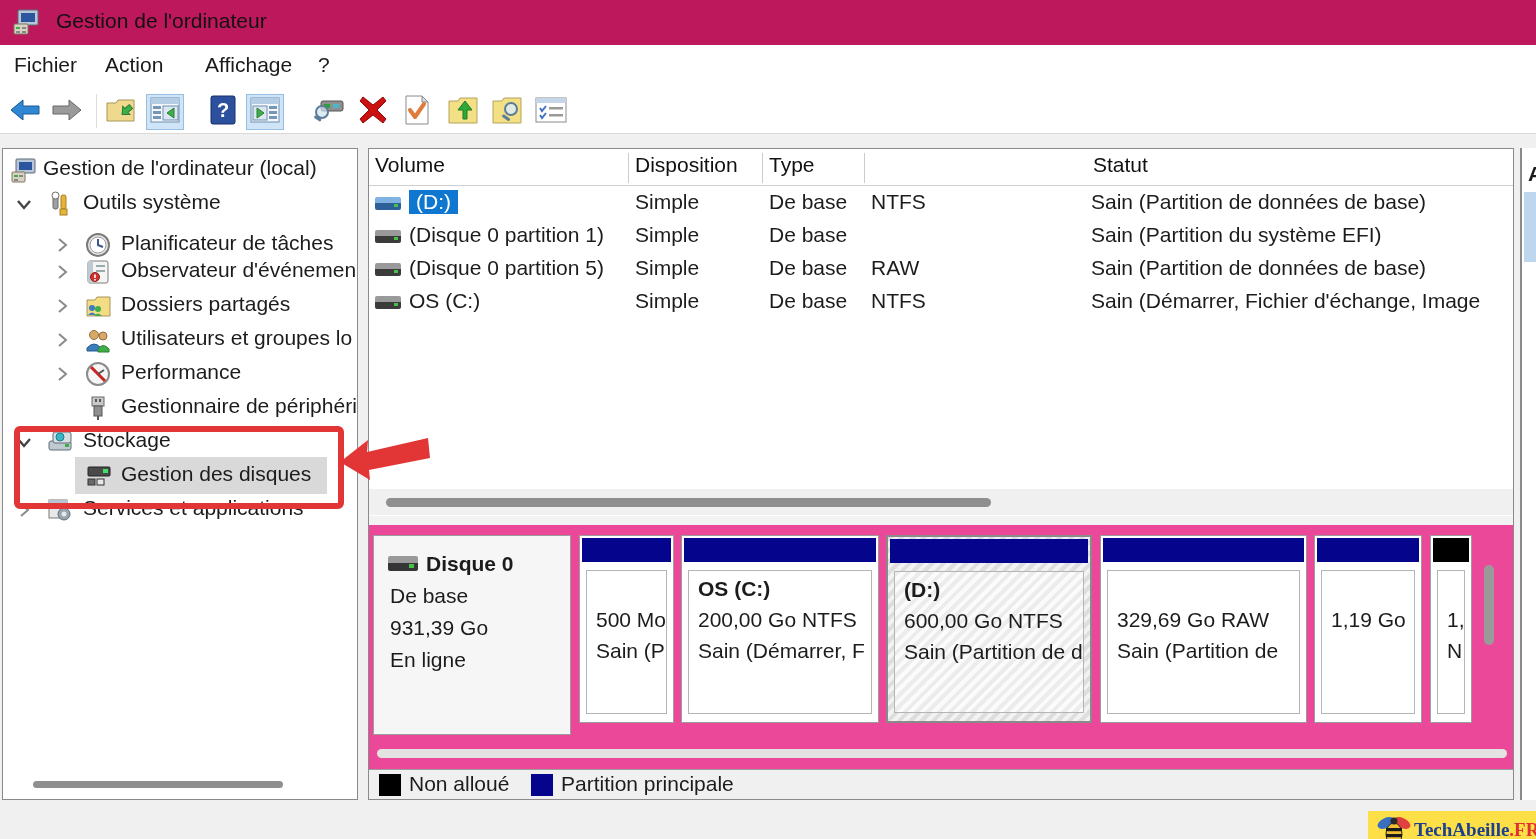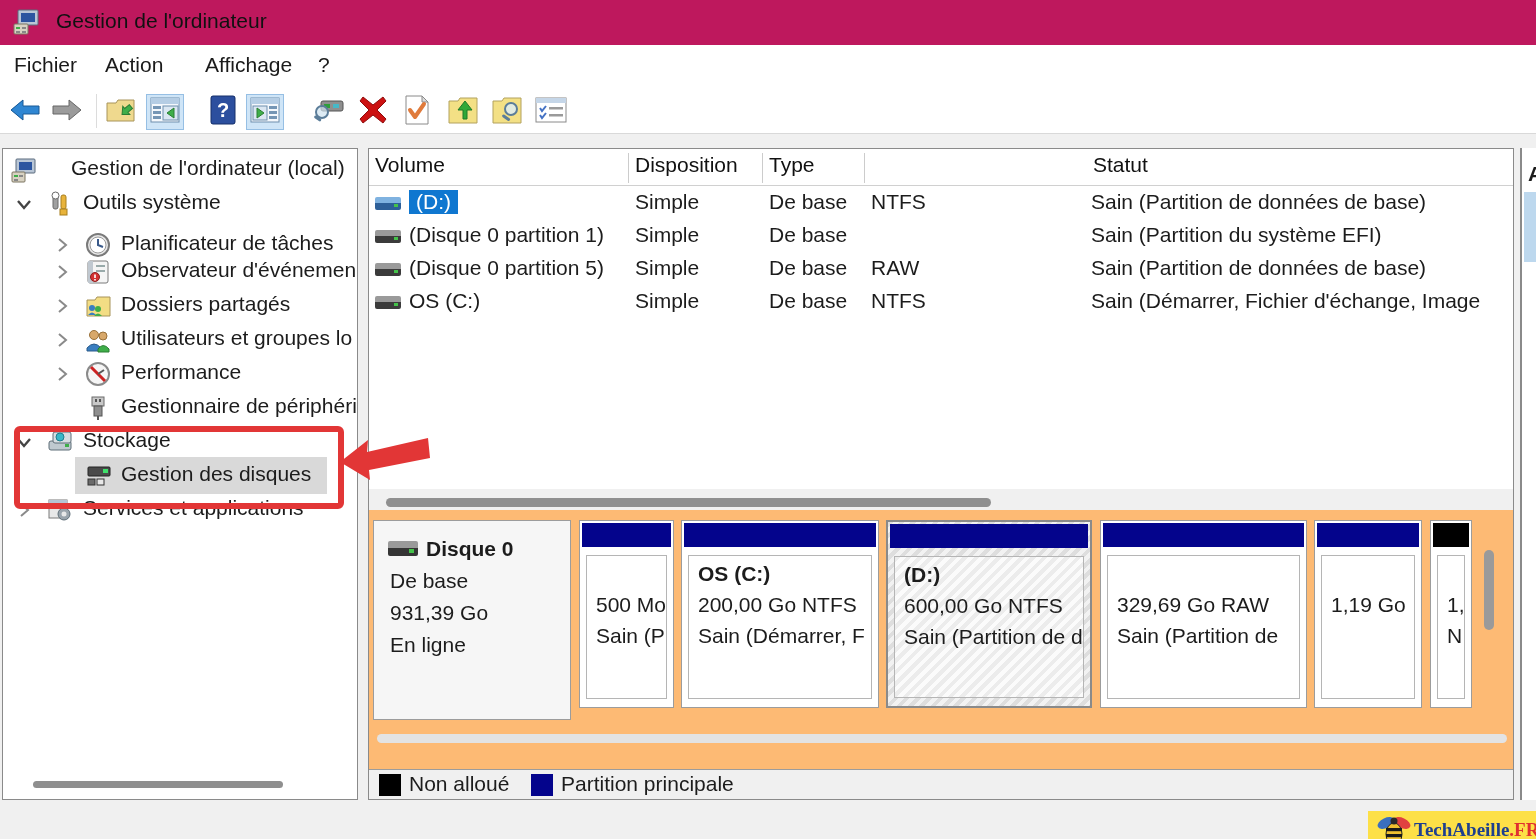--- a/index.html
+++ b/index.html
@@ -22,21 +22,21 @@
   .strip-under-toolbar { position:absolute; left:0; top:134px; width:1536px; height:14px; background:#f0f0f0; }
 
   
   .tree-panel { position:absolute; left:2px; top:148px; width:356px; height:652px; background:#ffffff; border:1px solid #8a8a8a; overflow:hidden; }
   .trow { position:absolute; left:0; width:354px; height:34px; }
   .trow .chev { position:absolute; top:8px; }
   .trow .ticon { position:absolute; top:4px; }
   .trow .tlabel { position:absolute; top:3px; font-size:21px; white-space:nowrap; }
   .r0 { top:4px; } .r1 { top:38px; } .r2 { top:79px; } .r3 { top:106px; } .r4 { top:140px; }
   .r5 { top:174px; } .r6 { top:208px; } .r7 { top:242px; } .r8 { top:276px; } .r9 { top:310px; } .r10 { top:344px; }
-  .lvl0 .ticon { left:8px; }  .lvl0 .tlabel { left:40px;margin-left:28px; }
+  .lvl0 .ticon { left:8px; }  .lvl0 .tlabel { left:40px; }
   .lvl1 .chev { left:12px; }  .lvl1 .ticon { left:44px; }  .lvl1 .tlabel { left:80px; }
   .lvl2 .chev { left:50px; }  .lvl2 .ticon { left:82px; }  .lvl2 .tlabel { left:118px; }
   .tree-sel-bg { position:absolute; left:72px; top:308px; width:252px; height:37px; background:#d9d9d9; }
   .tree-hscroll { position:absolute; left:30px; top:632px; width:250px; height:7px; background:#8f8f8f; border-radius:4px; }
 
   
   .center-pane { position:absolute; left:368px; top:148px; width:1146px; height:652px; background:#ffffff; border:1px solid #8a8a8a; overflow:hidden; }
 
   .list-header { position:absolute; left:0; top:0; width:1144px; height:37px; background:#ffffff; border-bottom:1px solid #d0d0d0; }
   .hcell { position:absolute; top:4px; font-size:21px; color:#111; border-right:1px solid #cccccc; height:30px; padding-left:6px; white-space:nowrap; overflow:hidden; }
@@ -52,21 +52,21 @@
      background:linear-gradient(#9a9a9a 0 45%, #3b3b3b 45% 100%); position:relative; top:0; margin-right:8px; vertical-align:middle; }
   .disk-glyph::after { content:""; position:absolute; right:3px; top:7px; width:4px; height:3px; background:#44c24a; }
   .disk-glyph.blue { background:linear-gradient(#7fb2e0 0 45%, #2d5f98 45% 100%); }
   .sel-chip { background:#0f77d0; color:#ffffff; padding:1px 7px 3px 7px; }
 
   .list-hscroll-track { position:absolute; left:0; top:340px; width:1144px; height:26px; background:#f0f0f0; }
   .list-hscroll-thumb { position:absolute; left:17px; top:9px; width:605px; height:9px; background:#8f8f8f; border-radius:5px; }
 
   .splitter { position:absolute; left:0; top:366px; width:1144px; height:14px; background:#f2f2f2; border-top:1px solid #ffffff; border-bottom:2px solid #8f8f8f; }
 
-  .graph-pane { position:absolute; left:0; top:361px; width:1144px; height:270px; background:#fdba74; }
+  .graph-pane { position:absolute; left:0; top:376px; width:1144px; height:270px; background:#ec4899; }
   .disk-card { position:absolute; left:4px; top:10px; width:198px; height:200px; background:#f6f6f6; border:1px solid #9c9c9c; }
   .disk-card .dtitle { position:absolute; left:52px; top:16px; font-size:21px; font-weight:bold; }
   .disk-card .dicon { position:absolute; left:14px; top:20px; width:30px; height:15px; border-radius:2px;
      background:linear-gradient(#9a9a9a 0 45%, #353535 45% 100%); }
   .disk-card .dicon::after { content:""; position:absolute; right:4px; top:8px; width:5px; height:4px; background:#44c24a; }
   .disk-card .dline { position:absolute; left:16px; font-size:21px; white-space:nowrap; }
   .dl1 { top:48px; } .dl2 { top:80px; } .dl3 { top:112px; }
 
   .part { position:absolute; top:10px; height:188px; background:#ffffff; border:1px solid #9c9c9c; overflow:hidden; }
   .part .pbar { position:absolute; left:2px; right:2px; top:2px; height:24px; background:#04048c; }

